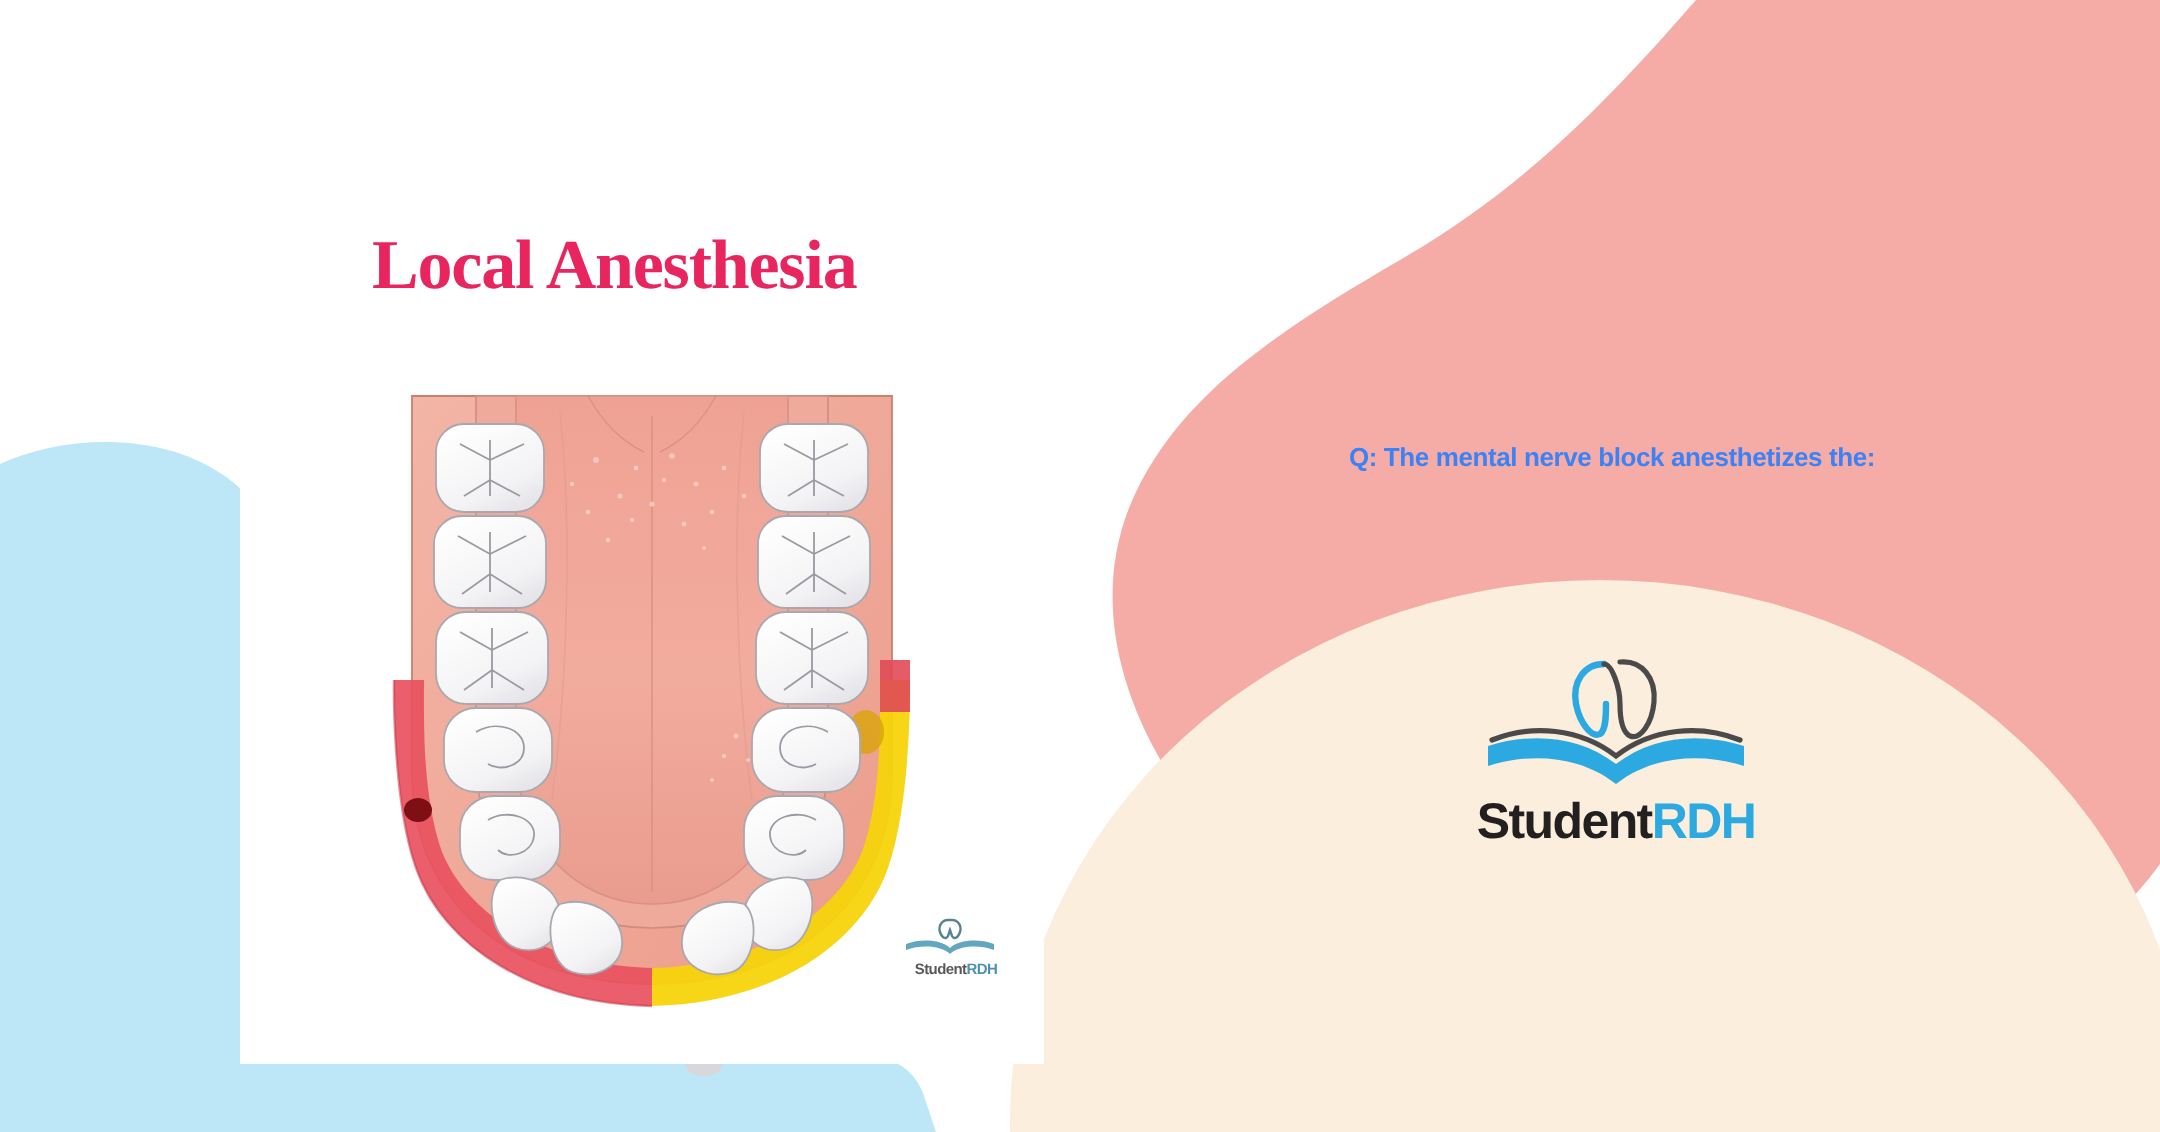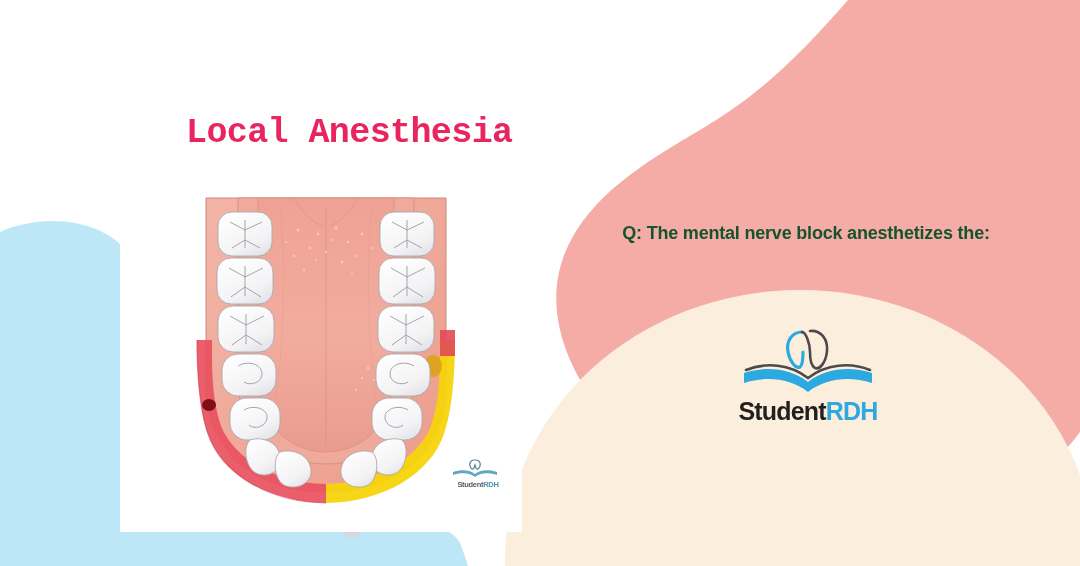--- a/index.html
+++ b/index.html
@@ -42,36 +42,36 @@
   .title {
     position: absolute;
     left: 186px;
     top: 113px;
     z-index: 6;
     font-size: 35px;
     font-weight: bold;
     letter-spacing: -0.6px;
     color: #E8255F;
     white-space: nowrap;
-    font-family: Liberation Mono, monospace;
+    font-family: Liberation Serif, serif;
     text-align: right;
   }
 
   
   .question {
     position: absolute;
     left: 620px;
     top: 220px;
     width: 372px;
     z-index: 6;
     text-align: center;
-    font-size: 18px;
+    font-size: 13px;
     font-weight: bold;
     line-height: 1.45;
-    color: #14532d;
+    color: #3b82f6;
     letter-spacing: -0.2px;
     font-family: "Liberation Sans", sans-serif;
   }
 
   
   .brand {
     position: absolute;
     left: 728px;
     top: 326px;
     width: 160px;

